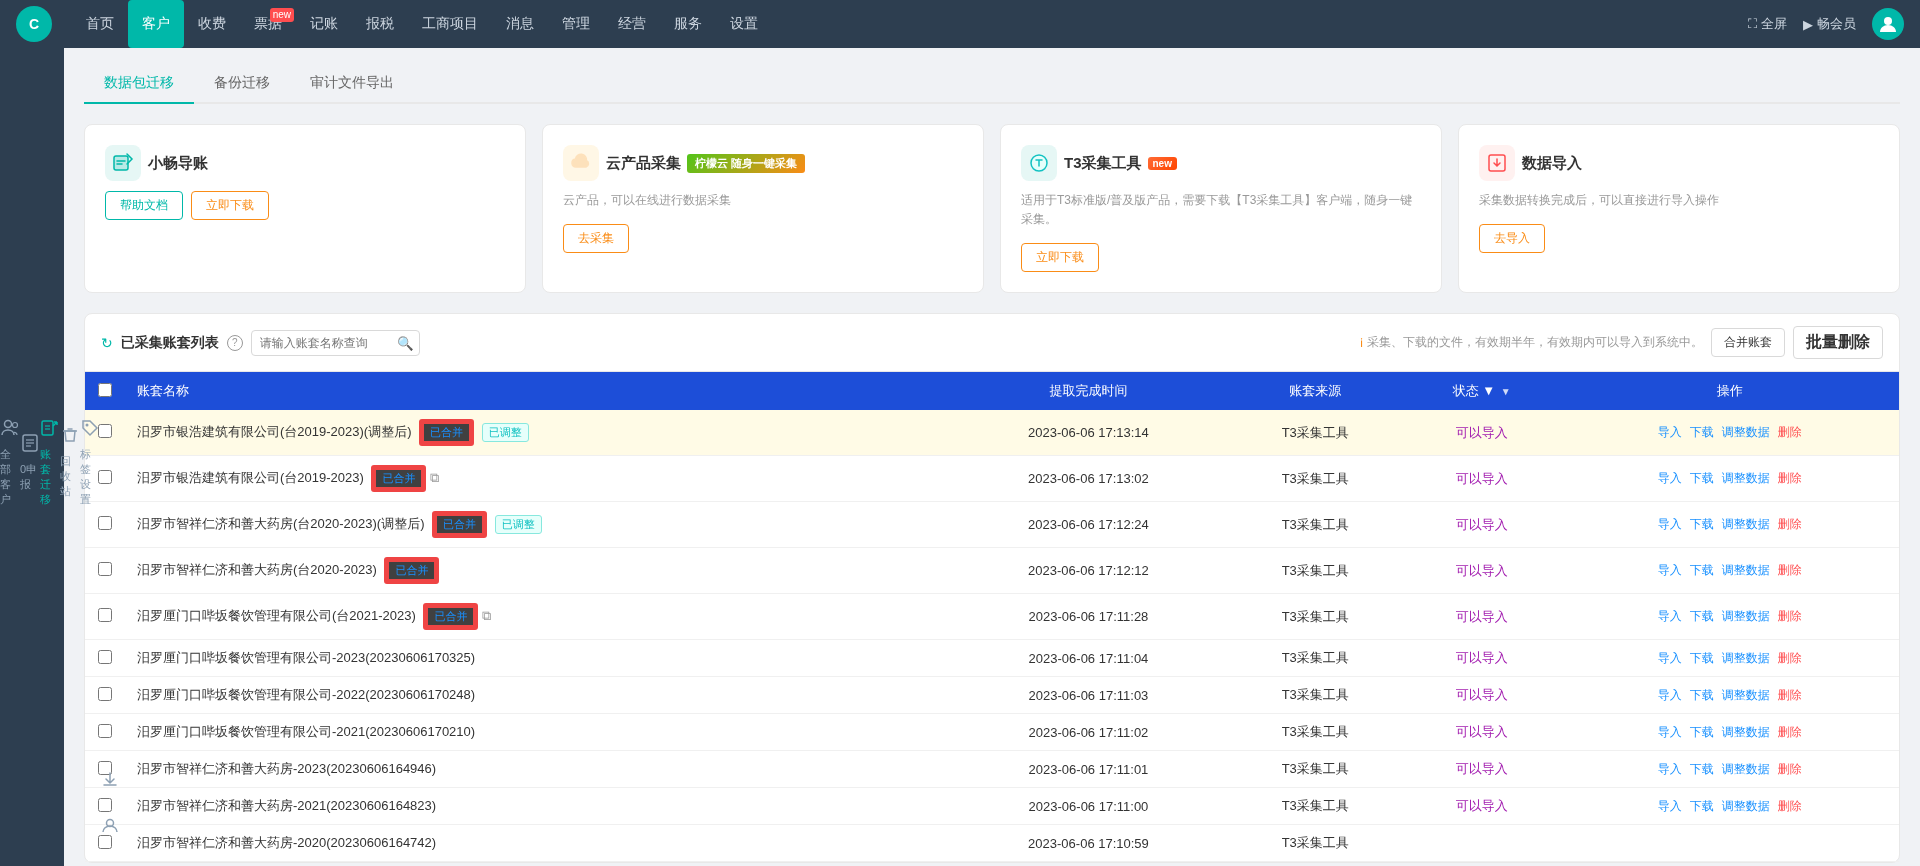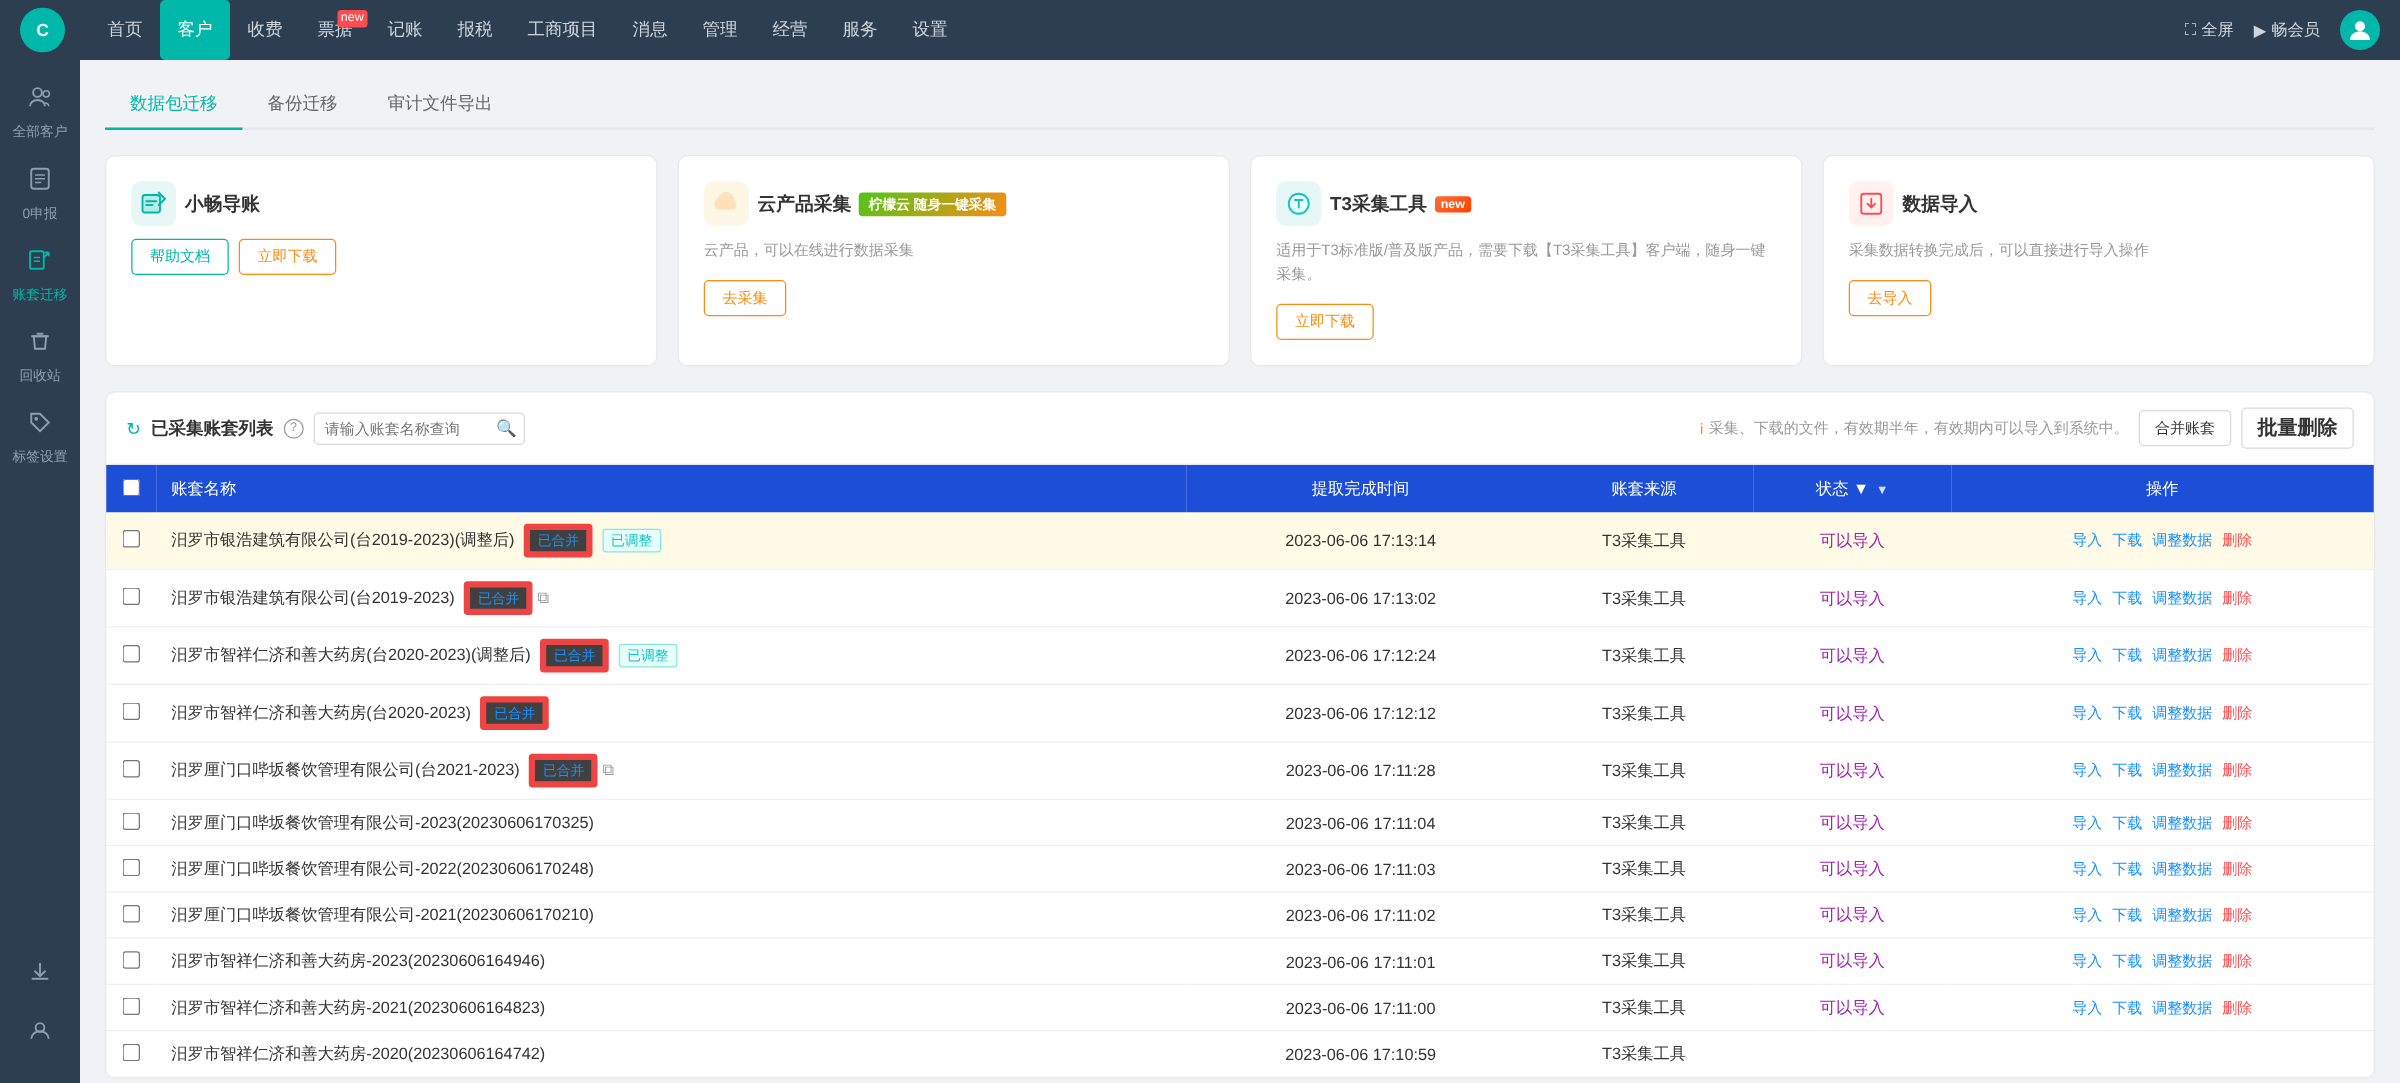--- a/index.html
+++ b/index.html
@@ -17,21 +17,21 @@
     .nav-item.active { background: #00b8a9; color: #fff; border-radius: 4px; }
     .nav-item .new-badge {
       position: absolute; top: 8px; right: 2px; background: #ff4d4f; color: #fff; font-size: 10px; padding: 0 3px; border-radius: 3px; line-height: 14px;
     }
     .nav-right { margin-left: auto; display: flex; align-items: center; gap: 16px; color: #cdd6e0; font-size: 13px; }
     .nav-right .fullscreen-btn, .nav-right .member-btn { cursor: pointer; display: flex; align-items: center; gap: 4px; }
     .nav-right .avatar { width: 32px; height: 32px; border-radius: 50%; background: #00b8a9; display: flex; align-items: center; justify-content: center; color: #fff; cursor: pointer; }
 
     
     .sidebar {
-      position: fixed; left: 0; top: 48px; bottom: 0; width: 64px; background: #2d3e50; display: flex; flex-direction: column; align-items: center; padding-top: 10px; z-index: 99;
+      position: fixed; left: 0; top: 48px; bottom: 0; width: 64px; background: #2d3e50; display: flex; flex-direction: row; align-items: center; padding-top: 10px; z-index: 99;
     }
     .sidebar-item {
       width: 100%; display: flex; flex-direction: column; align-items: center; padding: 10px 0; cursor: pointer; color: #8da0b3; font-size: 11px; gap: 4px;
     }
     .sidebar-item .si-icon { font-size: 20px; }
     .sidebar-bottom { margin-top: auto; padding-bottom: 16px; }
 
     
     .main-content {
       margin-left: 64px; margin-top: 48px; padding: 16px 20px; min-height: calc(866px - 48px);

